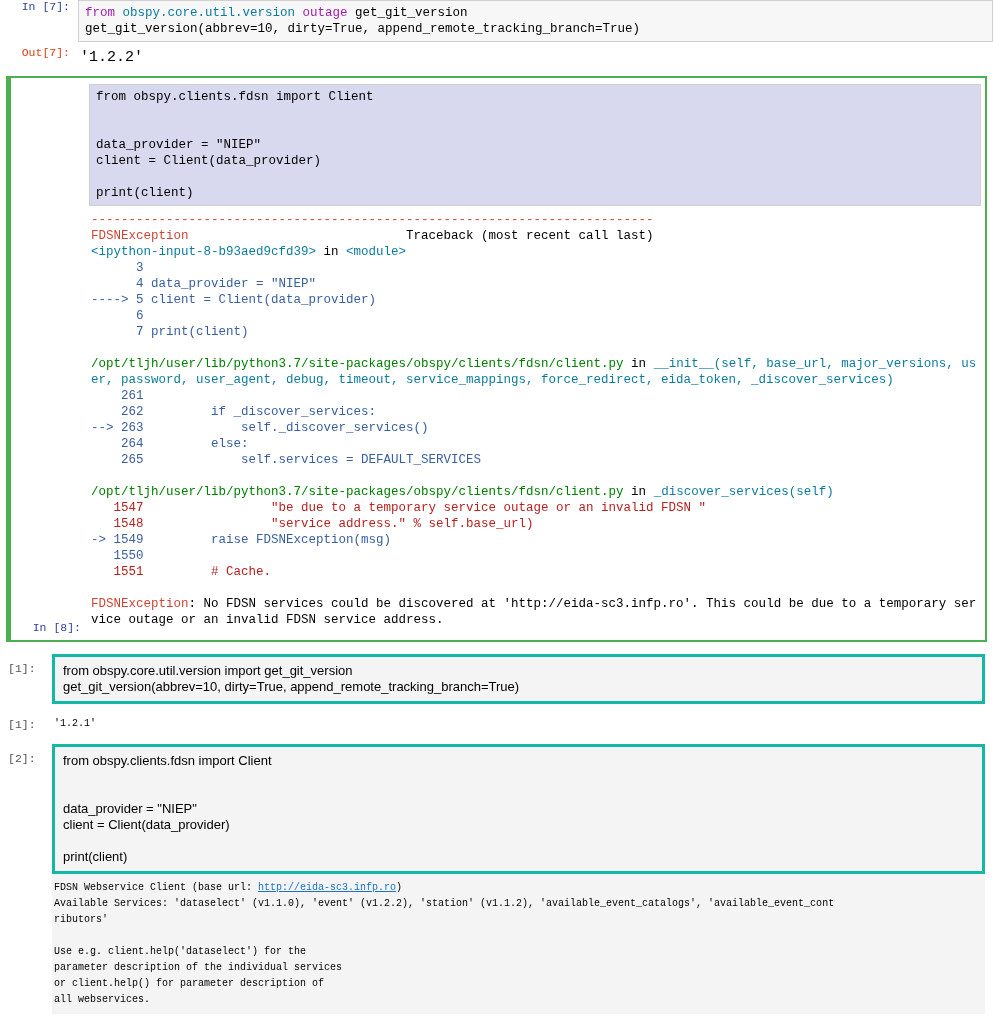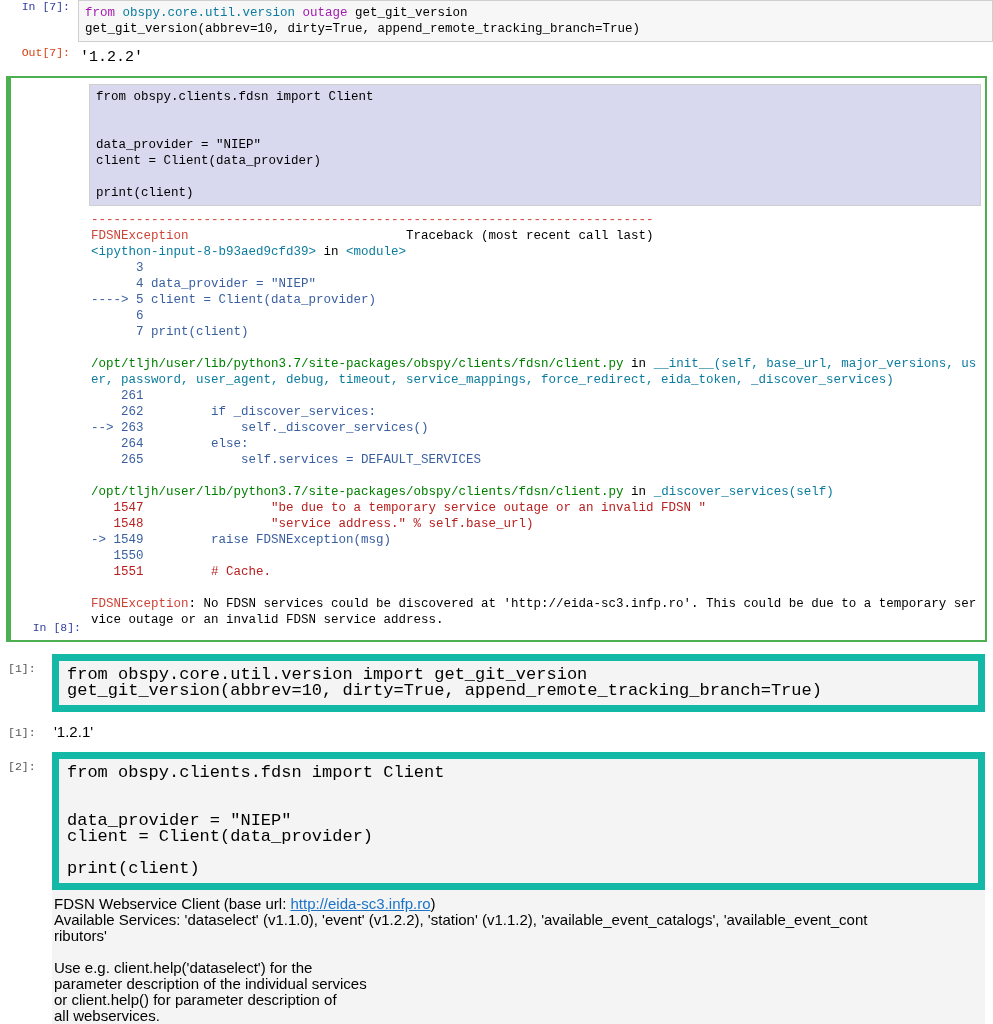--- a/index.html
+++ b/index.html
@@ -106,33 +106,33 @@
     padding-top: 8px;
     font-family: "Liberation Mono", monospace;
     font-size: 11.5px;
     color: #555;
     white-space: nowrap;
     box-sizing: border-box;
   }
   .lab-input {
     flex: 1 1 auto;
     background: #f4f4f4;
-    border: 7px solid #14b8a6;
+    border: 3px solid #14b8a6;
     padding: 6px 8px;
-    font-family: Liberation Mono, monospace;
-    font-size: 17px;
+    font-family: Liberation Sans, sans-serif;
+    font-size: 13px;
     line-height: 16px;
     white-space: pre;
     box-sizing: border-box;
     min-width: 0;
   }
   .lab-output {
     flex: 1 1 auto;
-    font-family: Liberation Sans, sans-serif;
-    font-size: 15px;
+    font-family: Liberation Mono, monospace;
+    font-size: 10px;
     line-height: 16px;
     white-space: pre-wrap;
     padding: 6px 2px;
     box-sizing: border-box;
     min-width: 0;
     word-break: break-word;
   }
   .stacked-out {
     background: #f4f4f4;
     border-top: none;

